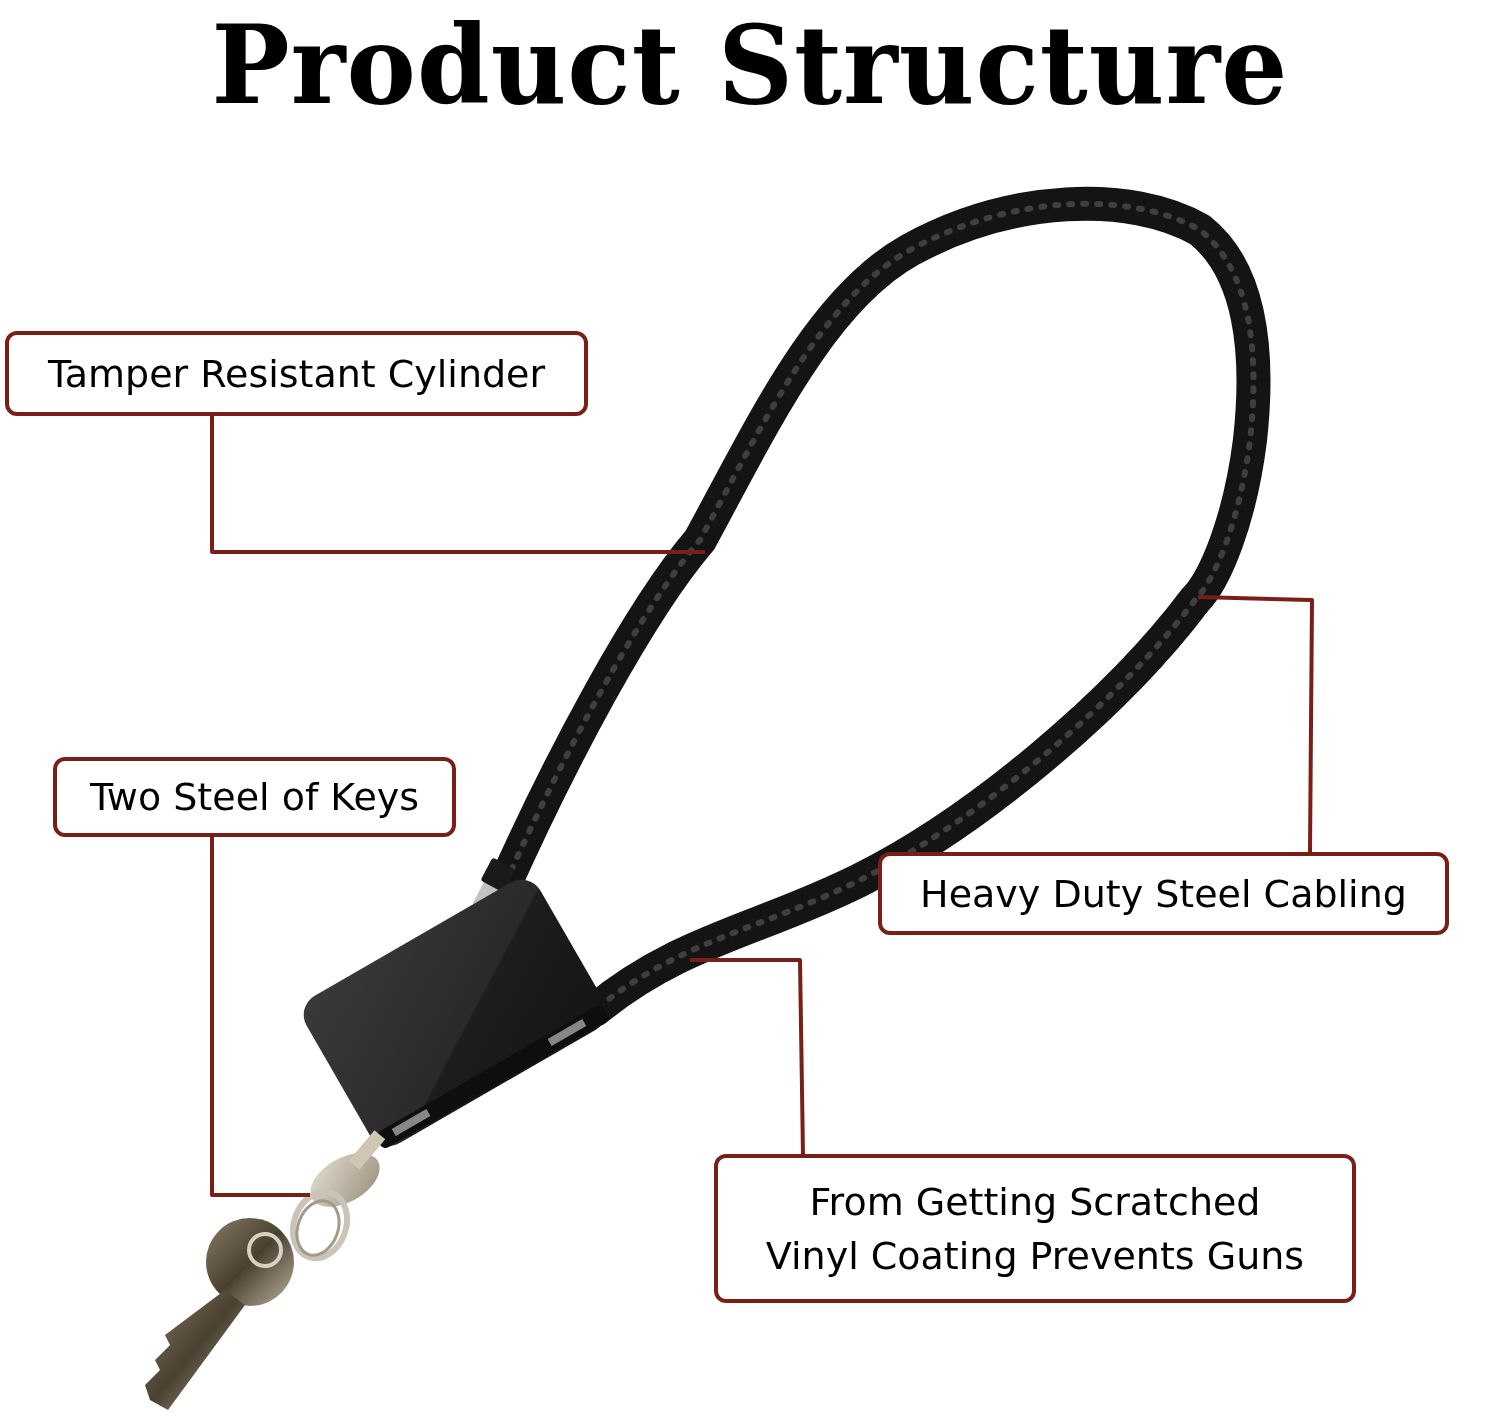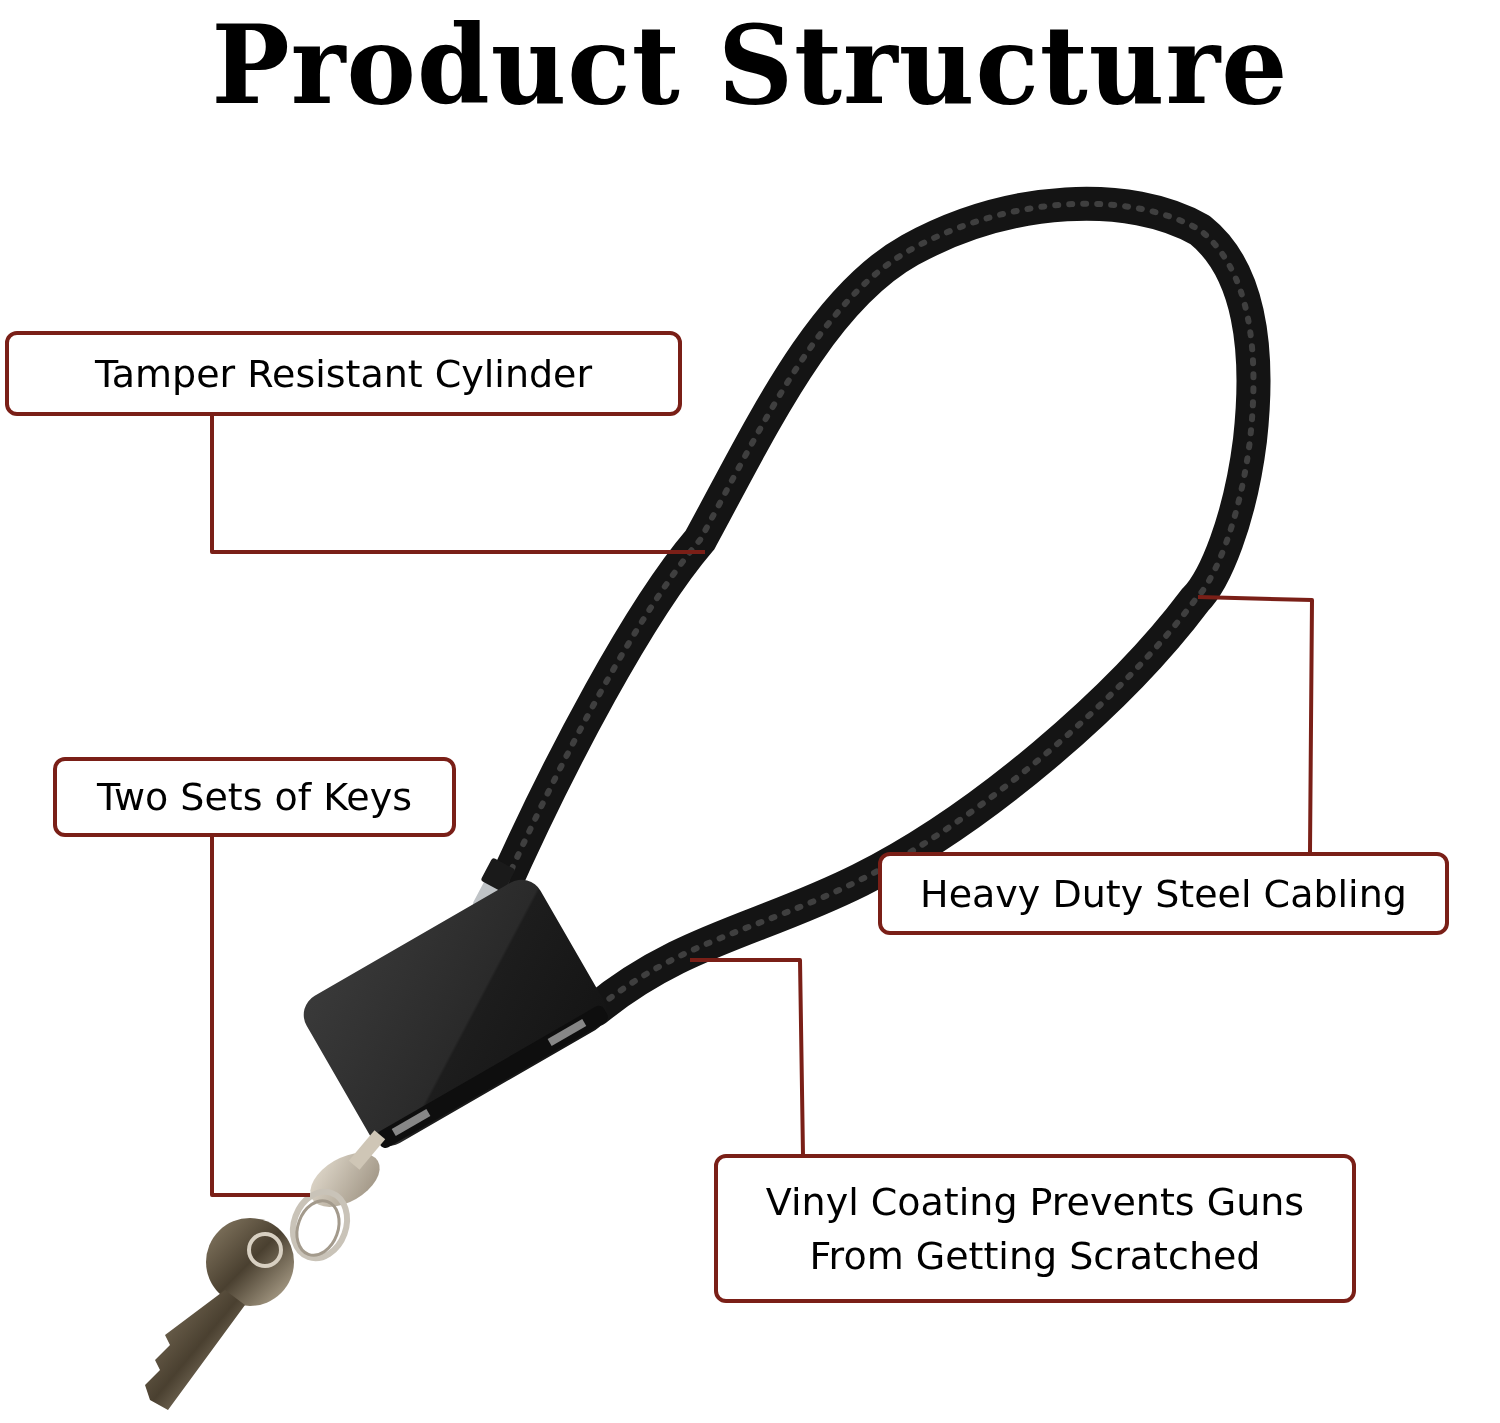--- a/index.html
+++ b/index.html
@@ -116,28 +116,28 @@
   </g>
 
   <g fill="none" stroke="#7a1f17" stroke-width="4" stroke-linejoin="round">
     <polyline points="212,414 212,552 705,552"></polyline>
     <polyline points="212,836 212,1195 310,1195"></polyline>
     <polyline points="1198,597 1312,600 1310,852"></polyline>
     <polyline points="690,960 800,960 803,1155"></polyline>
   </g>
 </svg>
 
-<div class="callout" style="left:5px; top:331px; width:677px; height:85px;">
+<div class="callout" style="left:5px; top:331px; width:583px; height:85px;">
   <span>Tamper Resistant Cylinder</span>
 </div>
 
 <div class="callout" style="left:53px; top:757px; width:403px; height:80px;">
-  <span>Two Sets of Keys</span>
+  <span>Two Steel of Keys</span>
 </div>
 
 <div class="callout" style="left:878px; top:852px; width:571px; height:83px;">
   <span>Heavy Duty Steel Cabling</span>
 </div>
 
 <div class="callout multi" style="left:714px; top:1154px; width:642px; height:149px;">
+  <span>From Getting Scratched</span>
   <span>Vinyl Coating Prevents Guns</span>
-  <span>From Getting Scratched</span>
 </div>
 
 </body></html>

